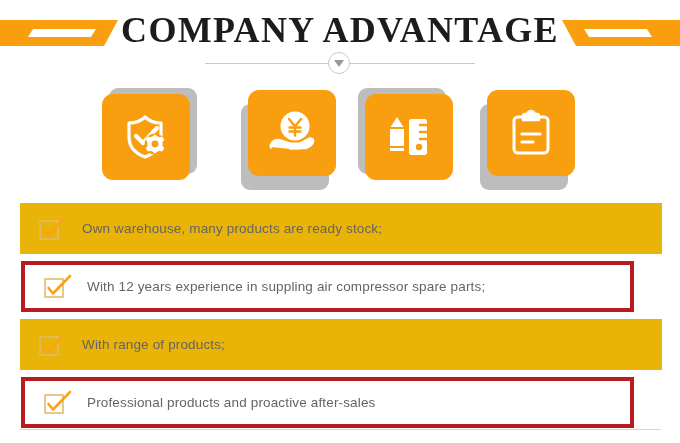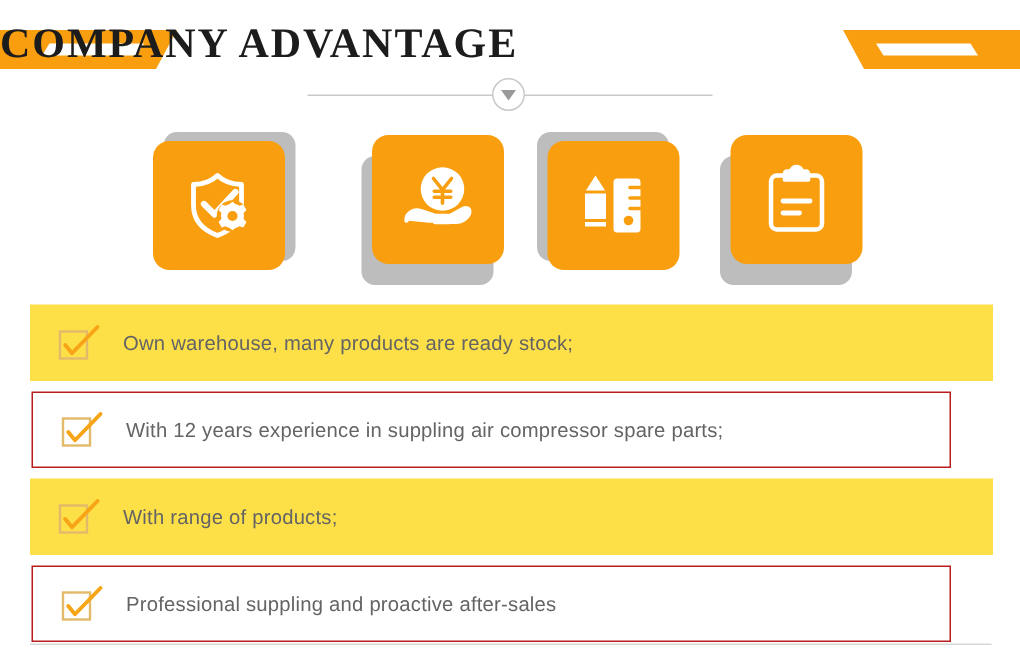--- a/index.html
+++ b/index.html
@@ -27,23 +27,23 @@
   .header {
     position: relative;
     height: 80px;
   }
 
   .page-title {
     position: absolute;
     left: 0;
     right: 0;
     top: 13px;
-    text-align: left;
+    text-align: center;
     font-family: "Liberation Serif", "DejaVu Serif", serif;
-    font-size: 28px;
+    font-size: 36px;
     font-weight: 700;
     letter-spacing: 1.3px;
     color: #1c1c1c;
     line-height: 34px;
     white-space: nowrap;
   }
 
   .deco {
     position: absolute;
     top: 18px;
@@ -150,27 +150,27 @@
   }
   .adv-row {
     position: relative;
     height: 51px;
     margin-bottom: 7px;
     display: flex;
     align-items: center;
     box-sizing: border-box;
   }
   .adv-row.shaded {
-    background: #fde047;
+    background: #eab308;
     border: none;
     width: 642px;
   }
   .adv-row.plain {
     background: #ffffff;
-    border: 1px solid #b91c1c;
+    border: 4px solid #b91c1c;
     width: 613px;
     margin-left: 1px;
   }
   .check-wrap {
     position: relative;
     width: 32px;
     height: 26px;
     margin-left: 17px;
     flex: 0 0 auto;
   }
@@ -323,20 +323,20 @@
       <span class="adv-text">With range of products;</span>
     </div>
 
     <div class="adv-row plain">
       <span class="check-wrap">
         <svg width="32" height="26" viewBox="0 0 32 26">
           <rect x="3" y="5" width="18" height="18" fill="none" stroke="#e3b96a" stroke-width="1.6"></rect>
           <path d="M6.5 14 L11 19.5 L28 2" fill="none" stroke="#F7A416" stroke-width="2.6" stroke-linecap="round" stroke-linejoin="round"></path>
         </svg>
       </span>
-      <span class="adv-text">Professional suppling and proactive after-sales</span>
+      <span class="adv-text">Professional products and proactive after-sales</span>
     </div>
 
   </div>
 
   <div class="frame-bottom"></div>
 
 </div>
 
 </body></html>

